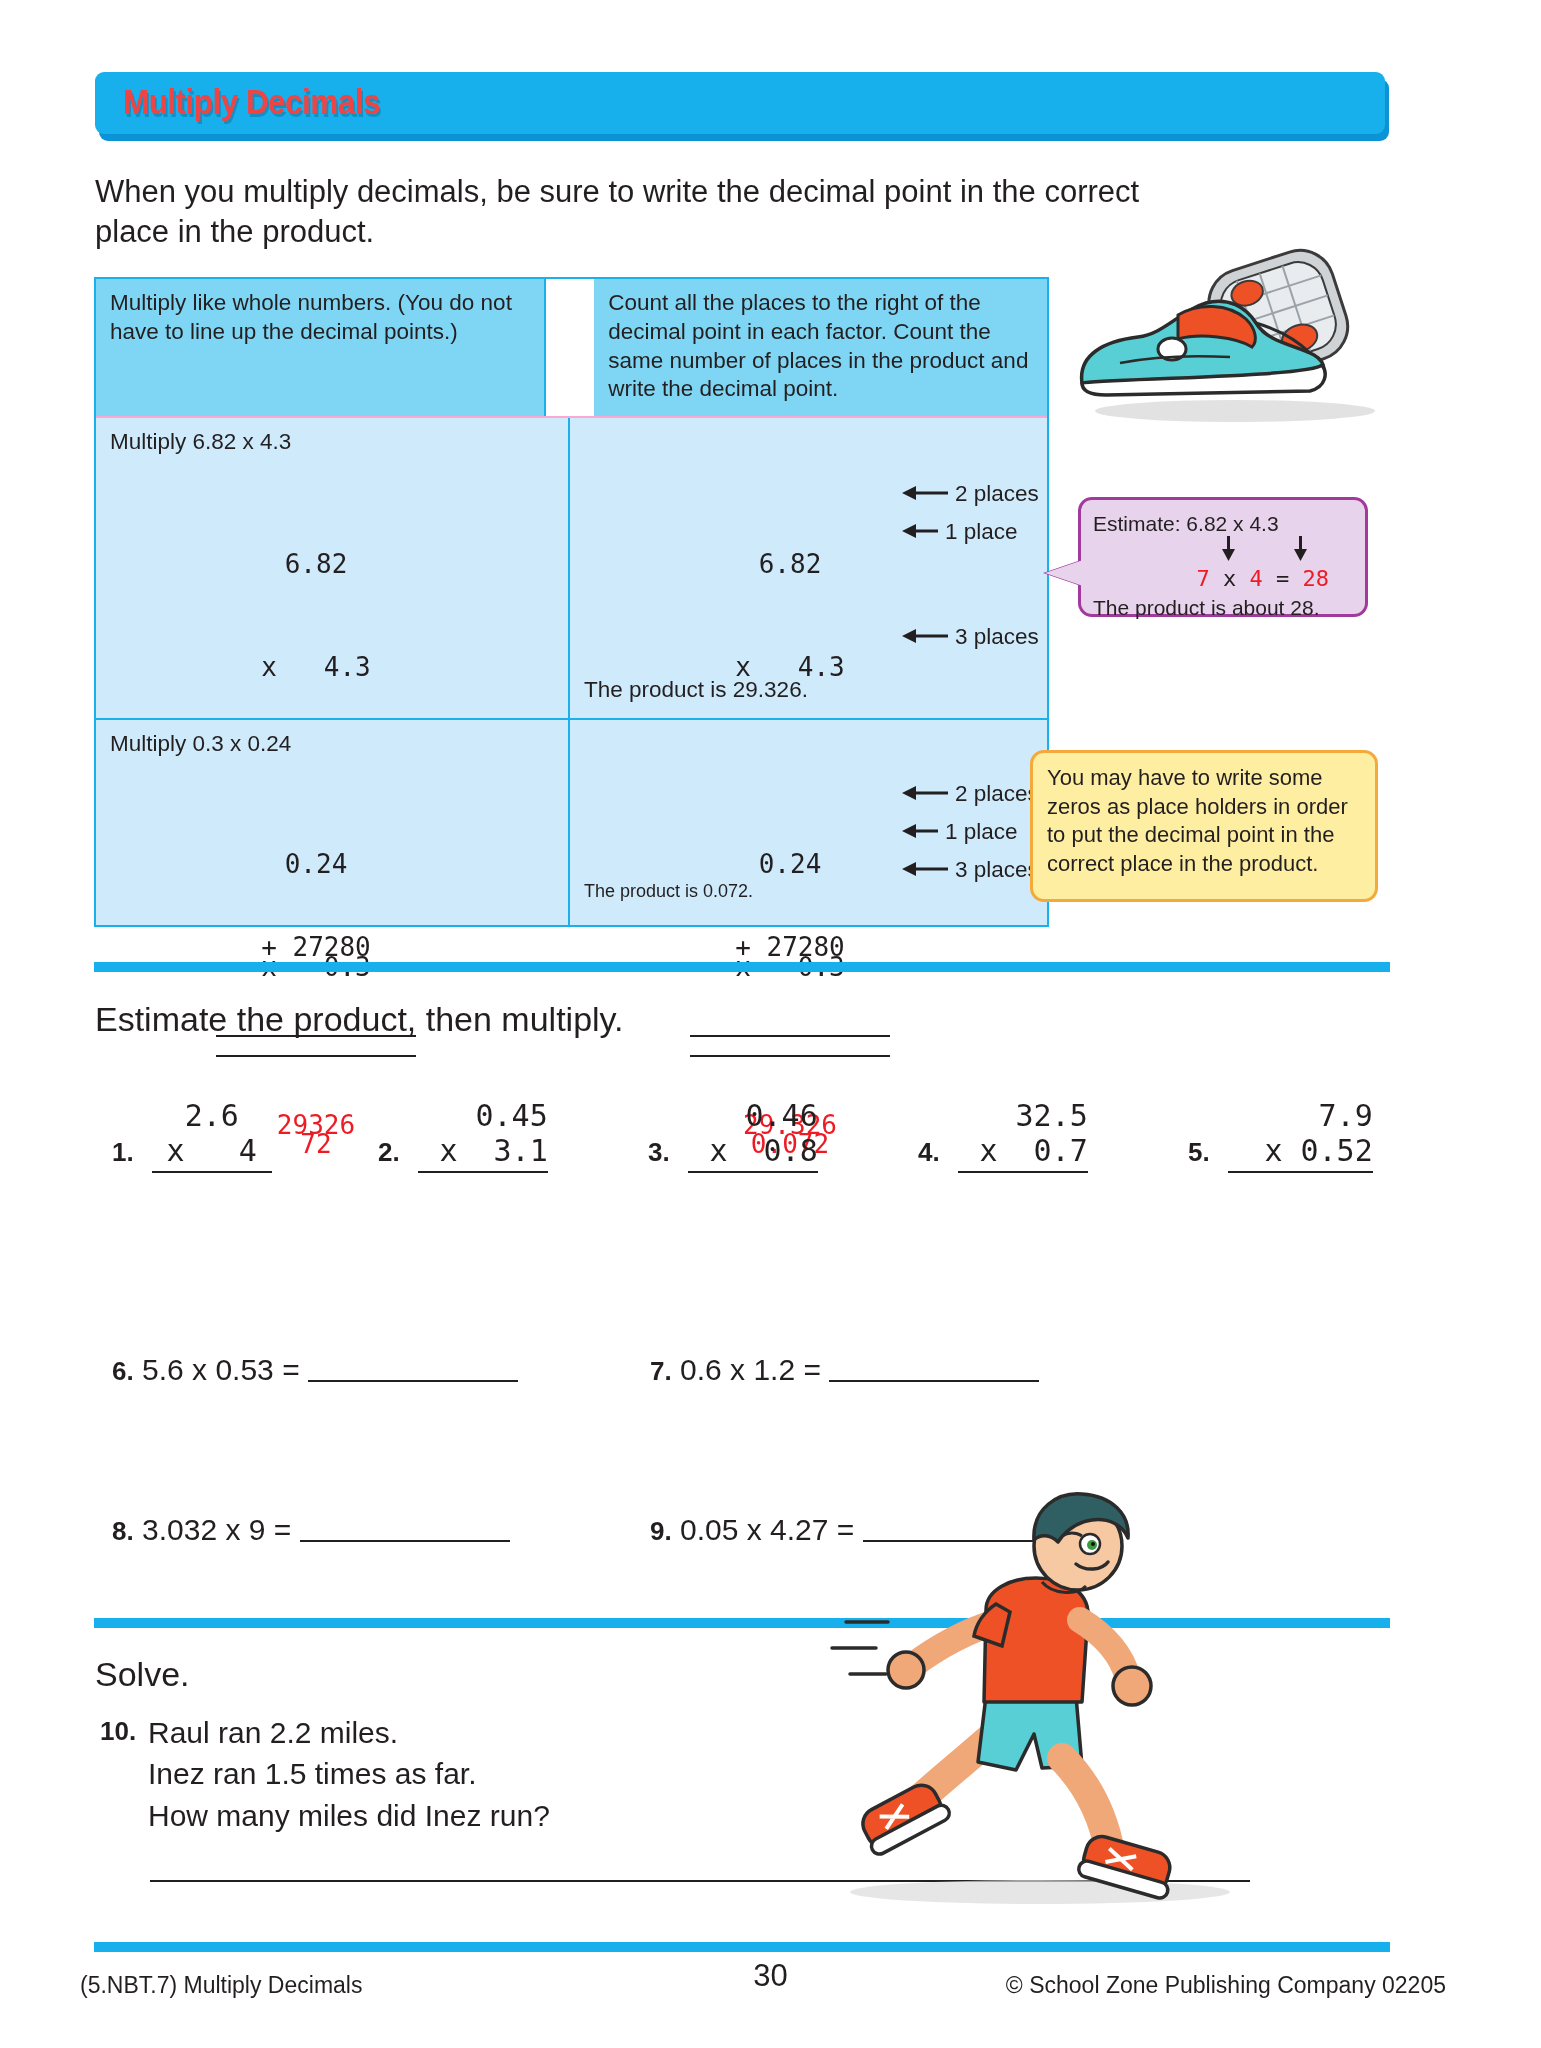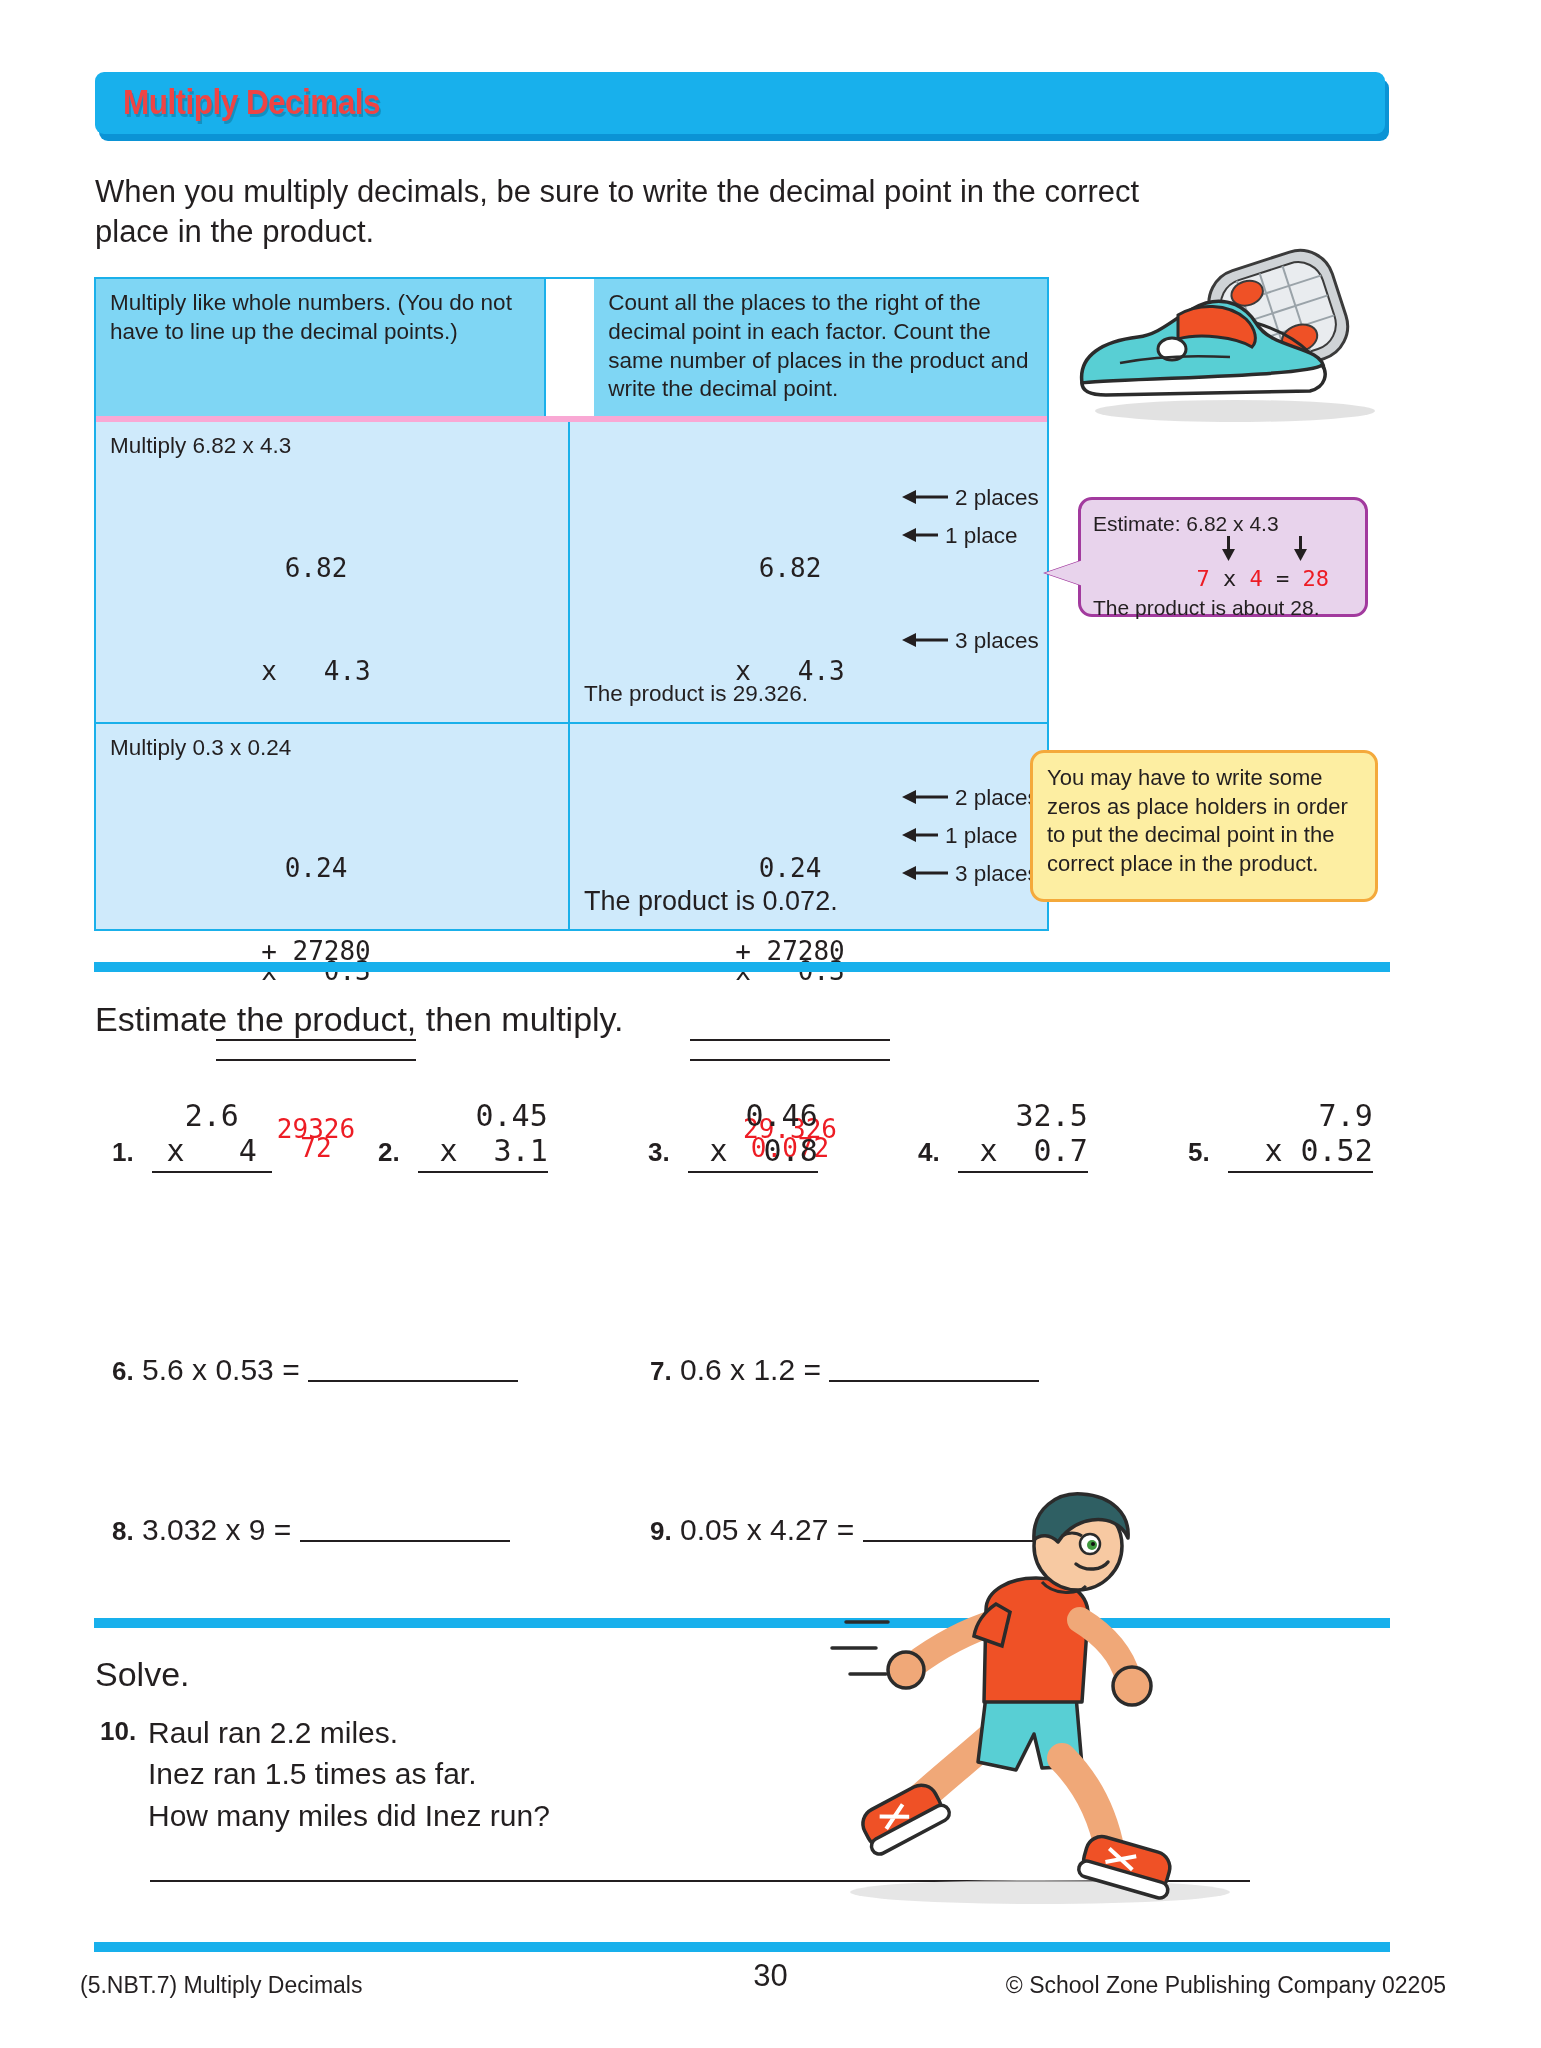--- a/index.html
+++ b/index.html
@@ -43,21 +43,21 @@
 
   
   .tbl { position:absolute; left:94px; top:277px; width:955px; border:2px solid #1ab0ea; }
   .trow { display:flex; width:100%; }
   .tcell { border-right:2px solid #1ab0ea; padding:10px 14px 12px 14px; position:relative; }
   .tcell:last-child { border-right:none; }
   .col-a { width:474px; }
   .col-b { width:477px; }
   .head .tcell { background:#7fd6f4; font-size:22.5px; line-height:1.28; }
   .body1 .tcell, .body2 .tcell { background:#cfeafb; font-size:22.5px; line-height:1.28; }
-  .head { border-bottom:6px solid #f9a8d4;gap:48px; }
+  .head { border-bottom:2px solid #f9a8d4;gap:48px; }
   .body1 { border-bottom:2px solid #1ab0ea; }
   .cell-label { font-size:22.5px; }
 
   
   .mathstack { font-family:"DejaVu Sans Mono", monospace; font-size:26px; line-height:1.32; white-space:pre; }
   .mathstack .ln { text-align:center; }
   .rule-line { border-top:2.5px solid #231f20; margin-top:2px; margin-bottom:2px; }
   .red { color:#ed1c24; }
 
   
@@ -237,21 +237,21 @@
             <span class="arrow-ico">
               <svg width="46" height="16" viewBox="0 0 46 16">
                   <polygon points="0,8 14,1 14,15" fill="#231f20"></polygon>
                   <rect x="13" y="6.5" width="33" height="3" fill="#231f20"></rect>
                 </svg>
             </span>
             <span>3 places</span>
           </div>
         </div>
 
-        <div style="position:absolute; left:14px; top:160px; font-size:27px;">The product is 0.072.</div>
+        <div style="position:absolute; left:14px; top:160px; font-size:18px;">The product is 0.072.</div>
       </div>
     </div>
   </div>
 
   <div class="shoe">
     <svg width="340" height="180" viewBox="0 0 340 180">
       <ellipse cx="175" cy="166" rx="140" ry="11" fill="#d8d8d8" opacity="0.75"></ellipse>
 
       <g transform="rotate(-18 230 70)">
         <rect x="155" y="10" width="128" height="112" rx="34" fill="#cfd3d6" stroke="#3b3b3b" stroke-width="3"></rect>

